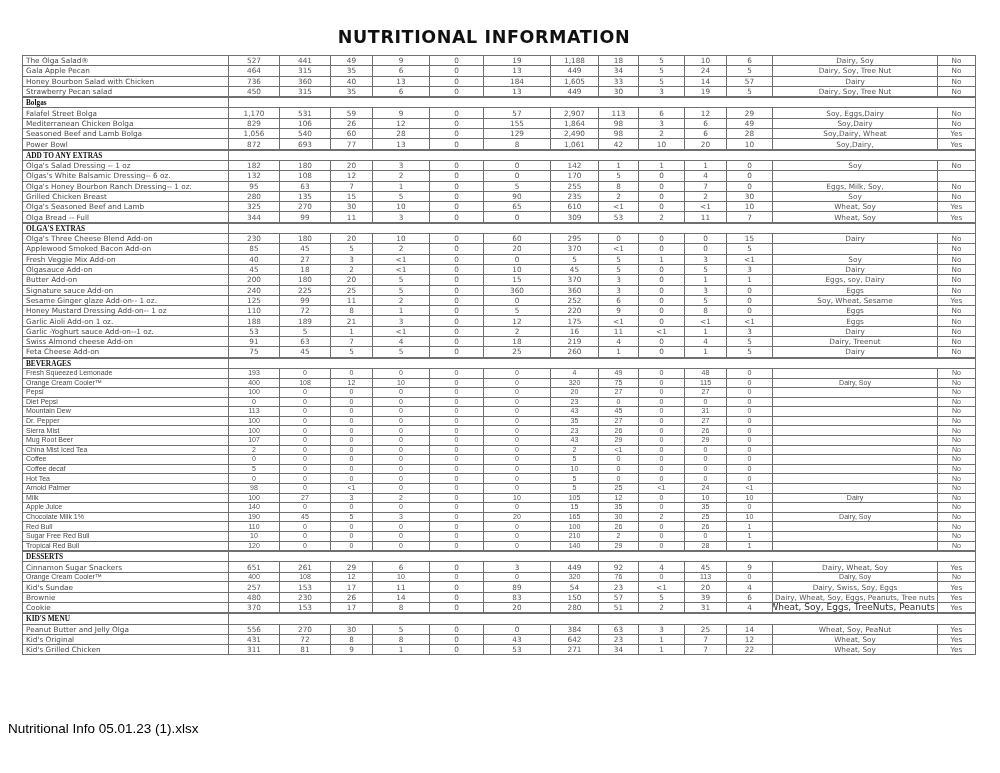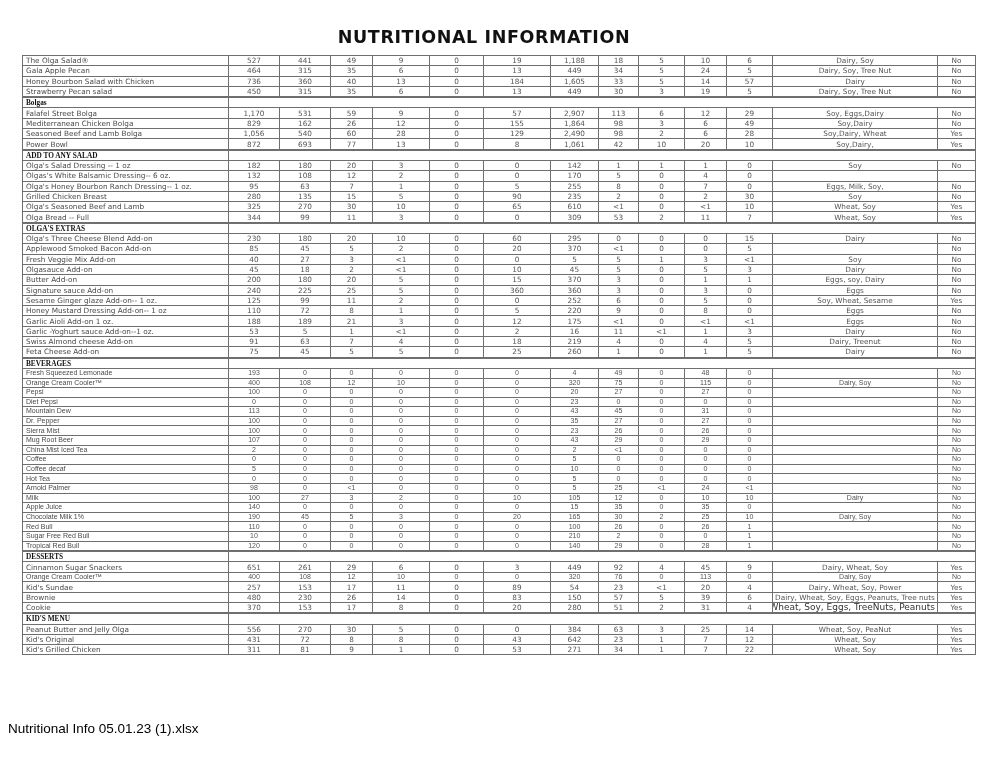--- a/index.html
+++ b/index.html
@@ -145,21 +145,21 @@
         <td>113</td>
         <td>6</td>
         <td>12</td>
         <td>29</td>
         <td>Soy, Eggs,Dairy</td>
         <td>No</td>
       </tr>
       <tr>
         <td class="name">Mediterranean Chicken Bolga</td>
         <td>829</td>
-        <td>162</td>
+        <td>106</td>
         <td>26</td>
         <td>12</td>
         <td>0</td>
         <td>155</td>
         <td>1,864</td>
         <td>98</td>
         <td>3</td>
         <td>6</td>
         <td>49</td>
         <td>Soy,Dairy</td>
@@ -191,21 +191,21 @@
         <td>8</td>
         <td>1,061</td>
         <td>42</td>
         <td>10</td>
         <td>20</td>
         <td>10</td>
         <td>Soy,Dairy,</td>
         <td>Yes</td>
       </tr>
       <tr class="section">
-        <td class="name">ADD TO ANY SALAD</td>
+        <td class="name">ADD TO ANY EXTRAS</td>
         <td class="blank first"></td>
         <td class="blank"></td>
         <td class="blank"></td>
         <td class="blank"></td>
         <td class="blank"></td>
         <td class="blank"></td>
         <td class="blank"></td>
         <td class="blank"></td>
         <td class="blank"></td>
         <td class="blank"></td>
@@ -891,21 +891,21 @@
         <td>153</td>
         <td>17</td>
         <td>11</td>
         <td>0</td>
         <td>89</td>
         <td>54</td>
         <td>23</td>
         <td>&lt;1</td>
         <td>20</td>
         <td>4</td>
-        <td>Dairy, Wheat, Soy, Power</td>
+        <td>Dairy, Swiss, Soy, Eggs</td>
         <td>Yes</td>
       </tr>
       <tr>
         <td class="name">Brownie</td>
         <td>480</td>
         <td>230</td>
         <td>26</td>
         <td>14</td>
         <td>0</td>
         <td>83</td>

